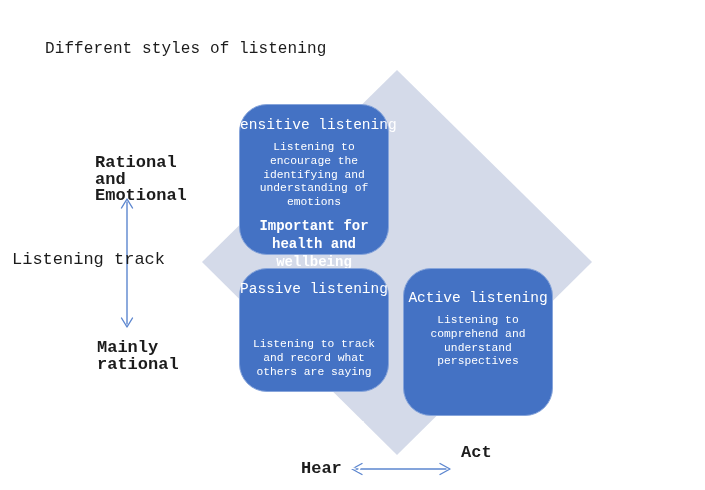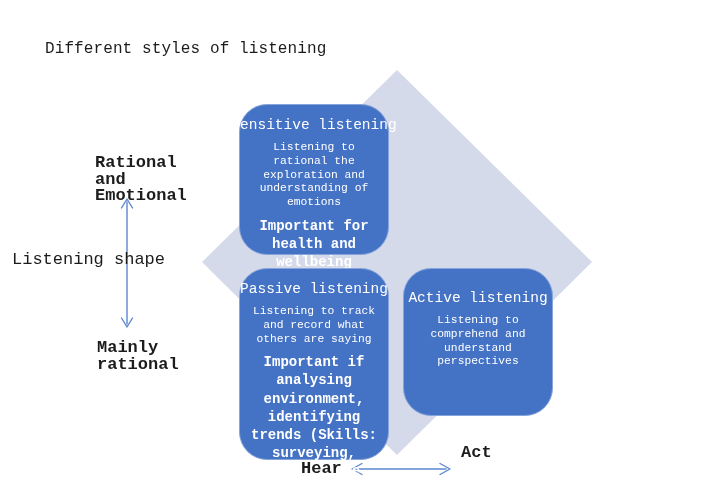--- a/index.html
+++ b/index.html
@@ -96,38 +96,38 @@
       <g>
         <line x1="356" y1="441" x2="446" y2="441"></line>
         <path d="M362,435.5 L352,441 L362,446.5"></path>
         <path d="M440,435.5 L450,441 L440,446.5"></path>
       </g>
     </g>
   </svg>
 
   <div class="qbox" style="left:239px; top:76px;">
     <div class="q-title">Sensitive listening</div>
-    <div class="q-body">Listening to rational the exploration and understanding of emotions</div>
+    <div class="q-body">Listening to encourage the identifying and understanding of emotions</div>
     <div class="q-note">Important for health and wellbeing (Skills: counselling)</div>
   </div>
 
 
-  <div class="qbox" style="left:239px; top:240px; height:192px;">
+  <div class="qbox" style="left:239px; top:240px; height:124px;gap:33px;">
     <div class="q-title">Passive listening</div>
     <div class="q-body">Listening to track and record what others are saying</div>
     <div class="q-note">Important if analysing environment, identifying trends (Skills: surveying, qualitative research)</div>
   </div>
 
   <div class="qbox" style="left:403px; top:240px; height:148px; padding-top:22px;">
     <div class="q-title">Active listening</div>
     <div class="q-body">Listening to comprehend and understand perspectives</div>
   </div>
 
   <div class="axis-text bold y-top-label">Rational and Emotional</div>
-  <div class="axis-text y-axis-title">Listening shape</div>
+  <div class="axis-text y-axis-title">Listening track</div>
   <div class="axis-text bold y-bottom-label">Mainly rational</div>
 
   <div class="axis-text bold x-left-label">Hear</div>
   <div class="axis-text bold x-right-label">Act</div>
   <div class="axis-text x-axis-title">Listening intent</div>
 
   <div class="bottom-strip"></div>
 </div>
 
 </body></html>

